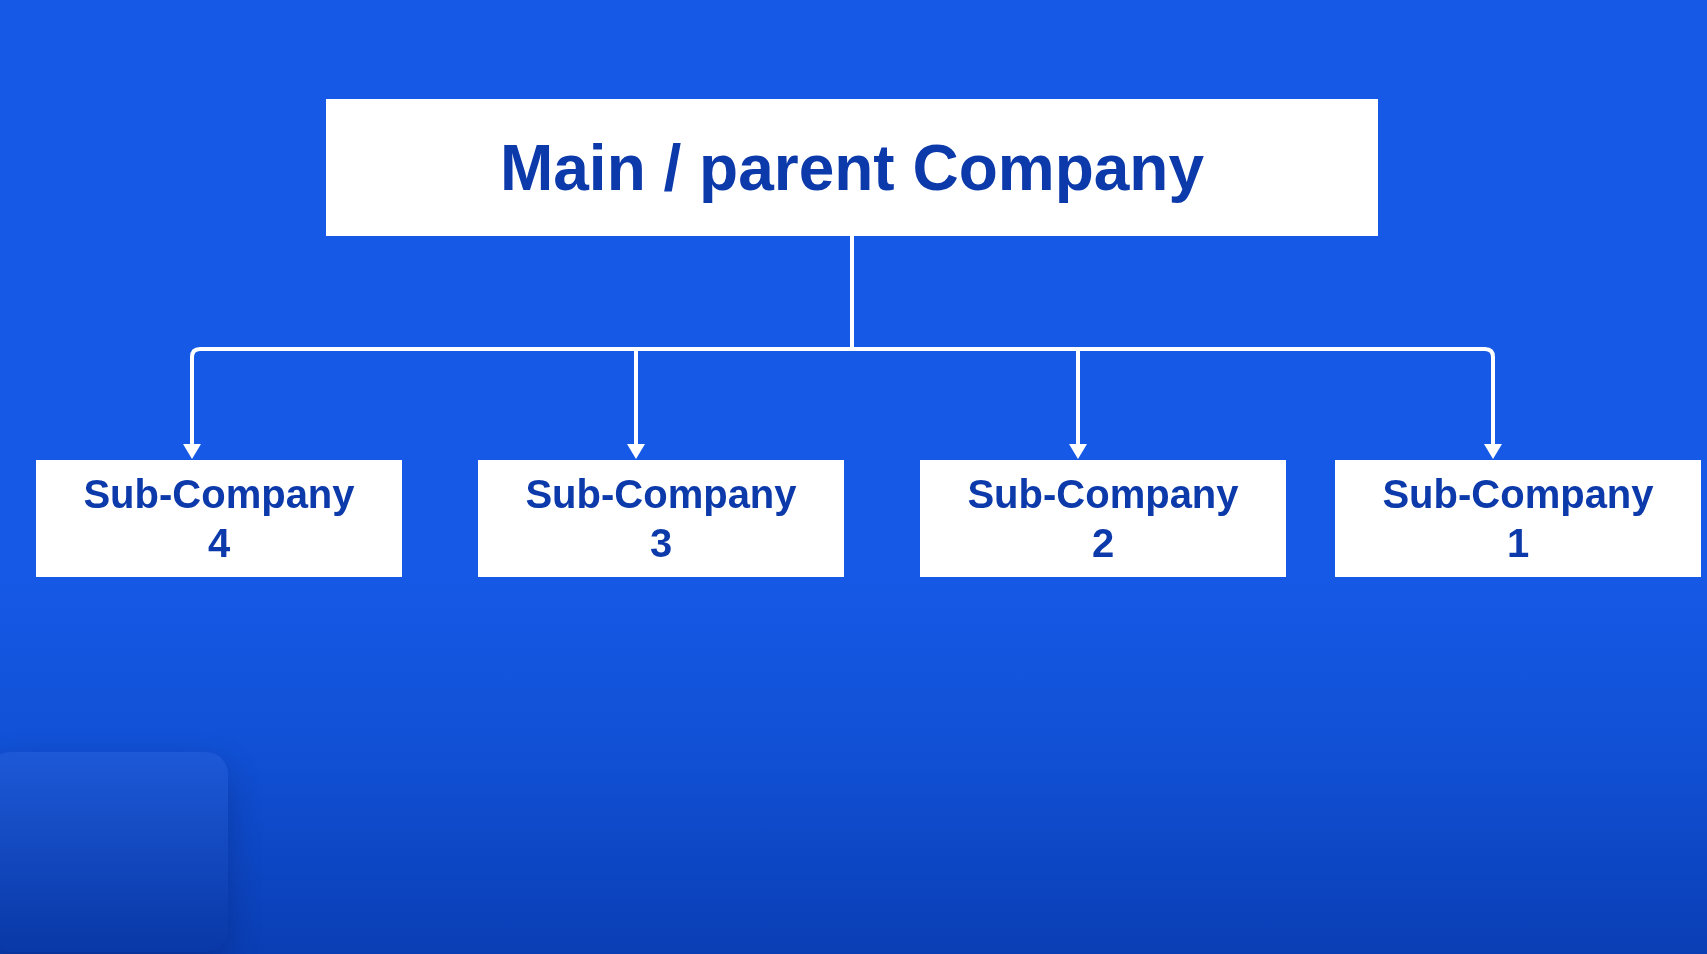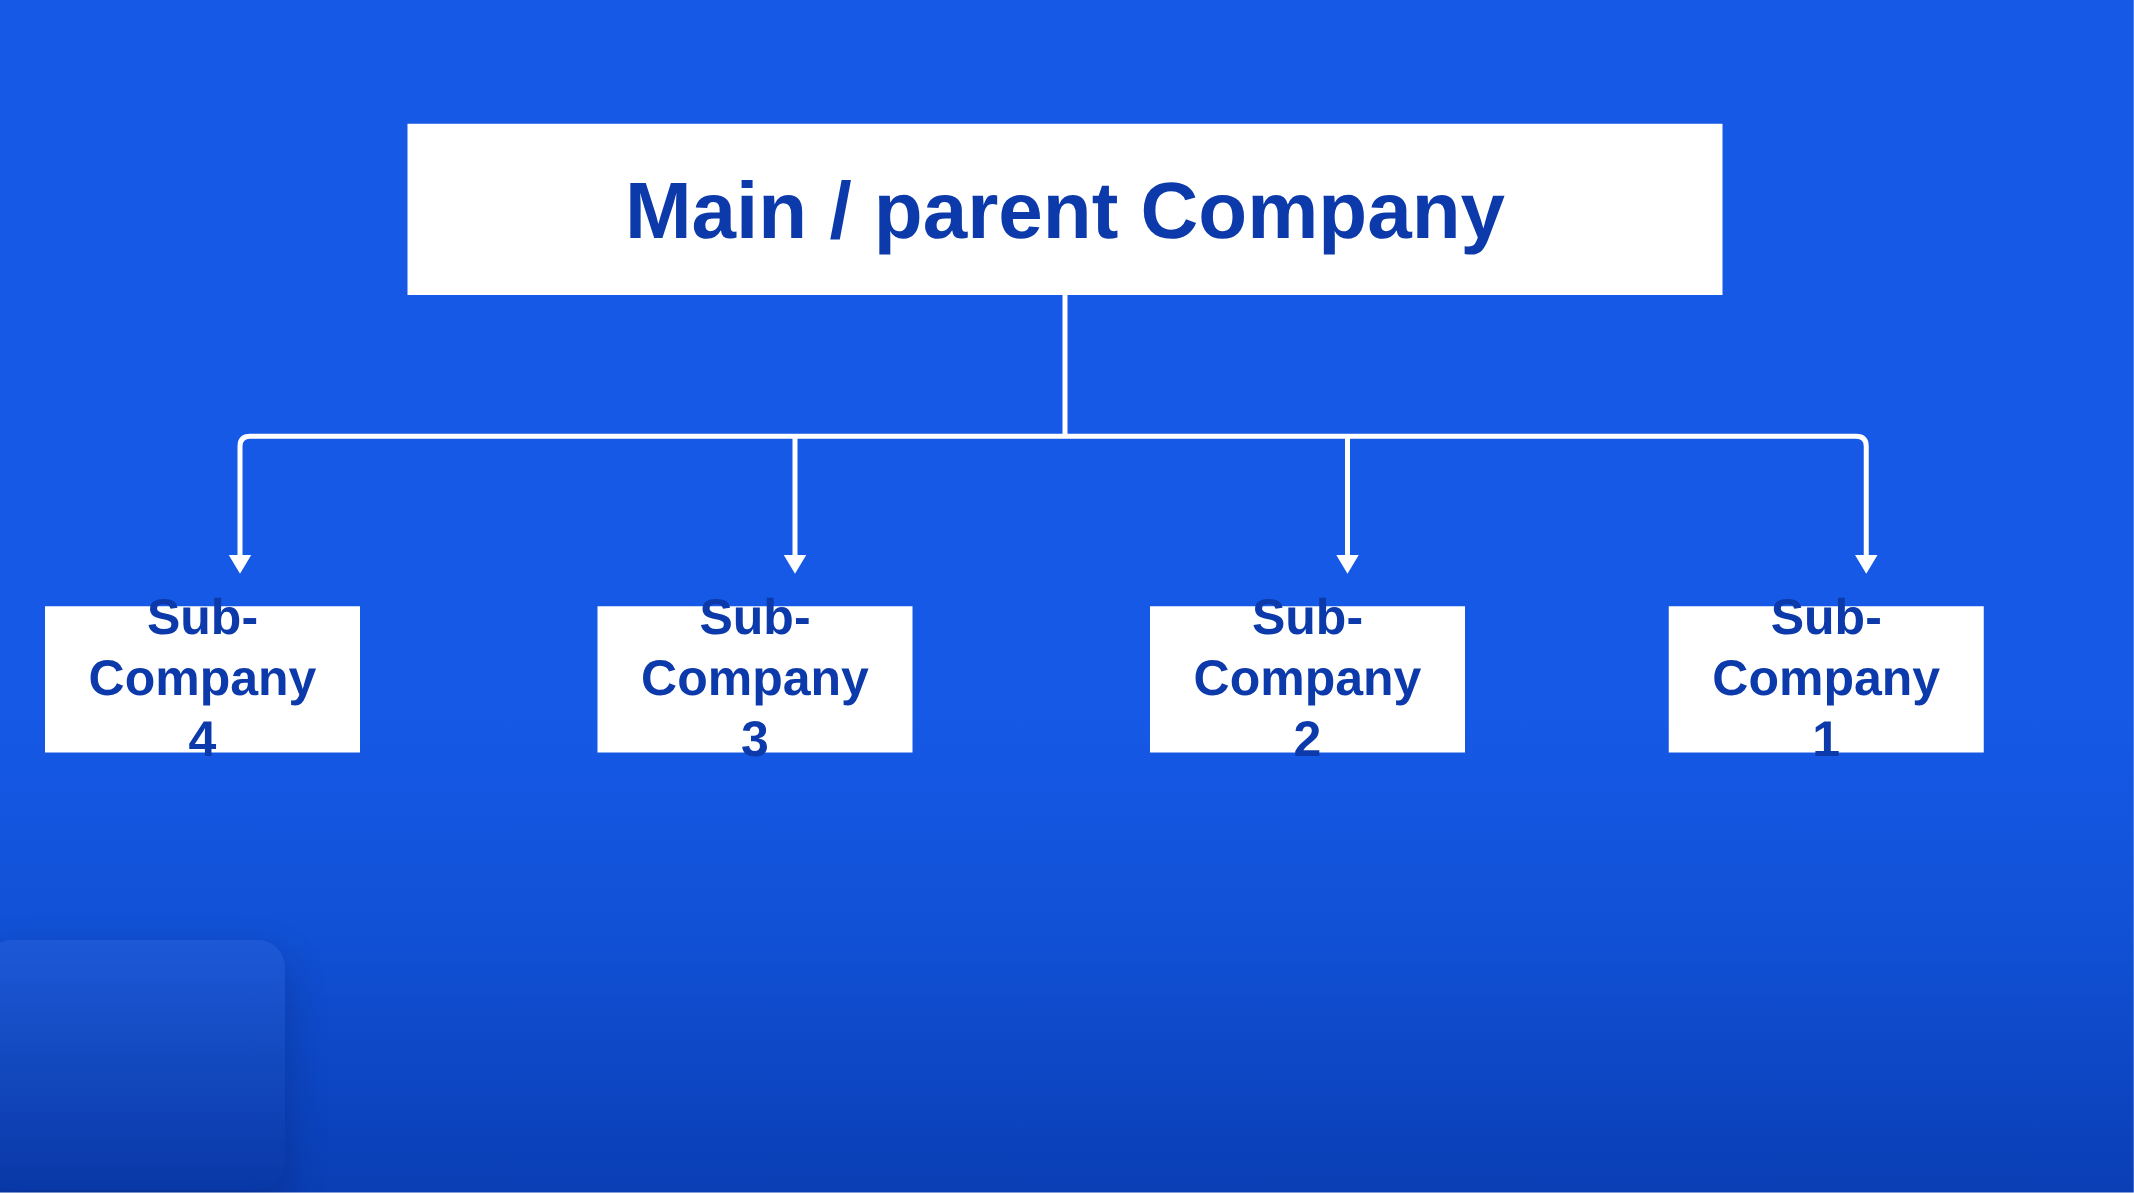--- a/index.html
+++ b/index.html
@@ -31,21 +31,21 @@
     text-align:center;
     color:var(--node-text);
     font-weight:bold;
   }
   .root-node{
     left:326px;top:99px;width:1052px;height:137px;
     font-size:64px;
     letter-spacing:0px;
   }
   .sub-node{
-    top:485px;width:252px;height:117px;
+    top:460px;width:366px;height:117px;
     font-size:40px;
     line-height:49px;
   }
   .sub-node.pos-0{left:36px;}
   .sub-node.pos-1{left:478px;}
   .sub-node.pos-2{left:920px;}
   .sub-node.pos-3{left:1335px;}
   .logo-tile{
     position:absolute;
     left:-12px;top:752px;

